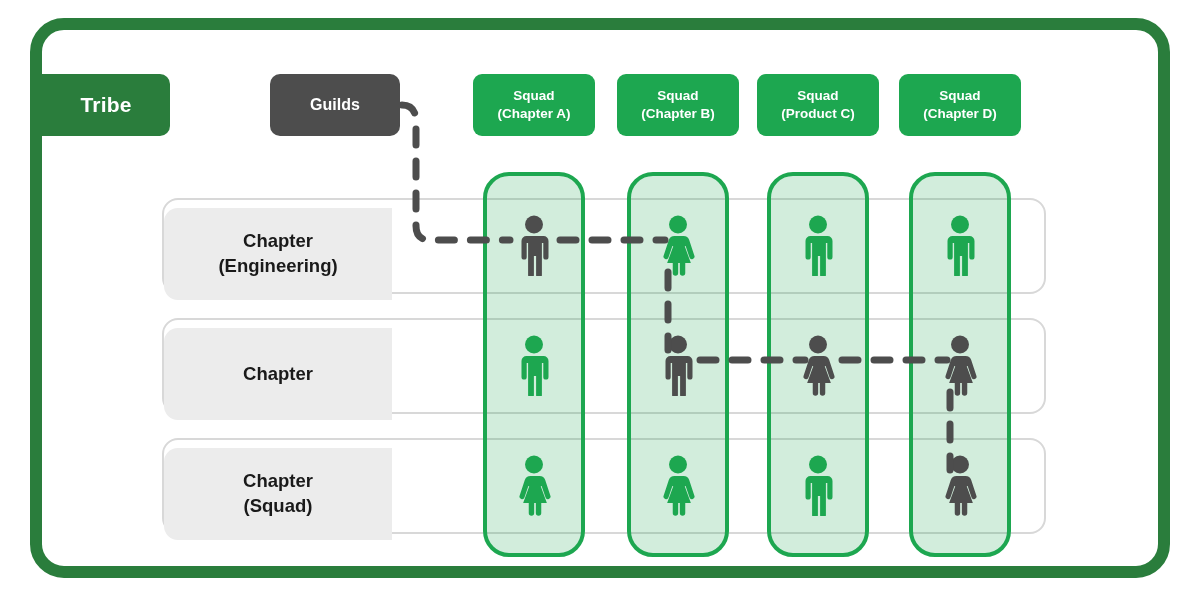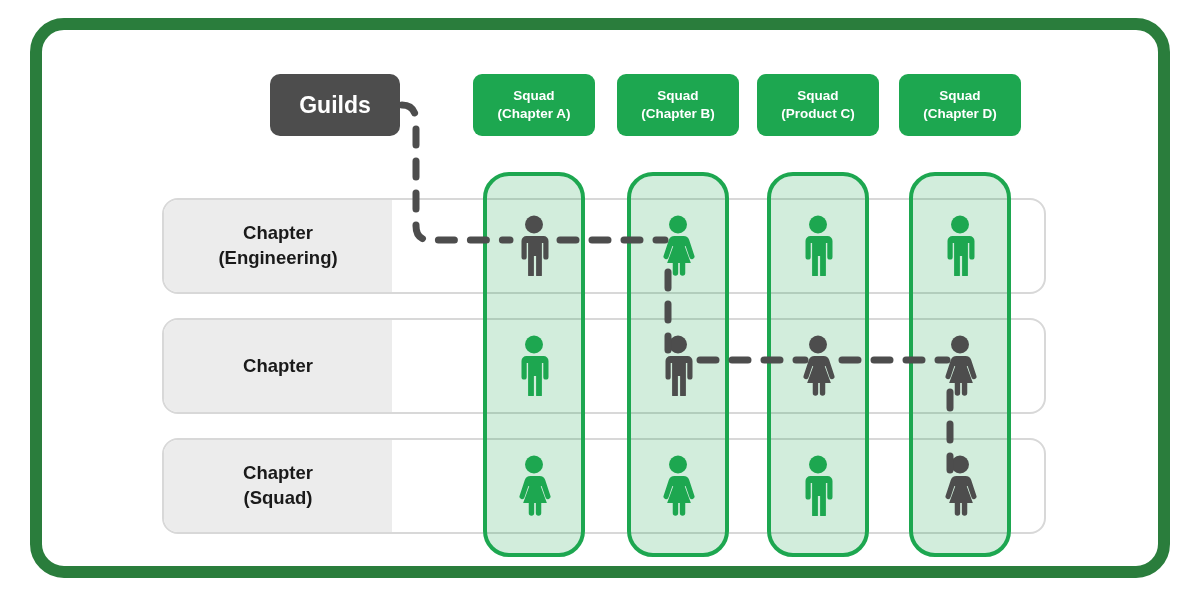--- a/index.html
+++ b/index.html
@@ -32,21 +32,21 @@
     letter-spacing:.2px;
   }
 
   
   .guilds-label{
     position:absolute;left:270px;top:74px;
     width:130px;height:62px;
     background:#4D4D4D;
     border-radius:10px;
     display:flex;align-items:center;justify-content:center;
-    color:#ffffff;font-size:23px;font-weight:bold;
+    color:#ffffff;font-size:16px;font-weight:bold;
   }
 
   
   .squad-chip{
     position:absolute;top:74px;
     width:122px;height:62px;
     background:#1DA750;
     border-radius:9px;
     display:flex;flex-direction:column;
     align-items:center;justify-content:center;
@@ -57,21 +57,21 @@
   
   .chapter-row{
     position:absolute;left:162px;
     width:884px;height:96px;
     border:2px solid #D8D8D8;
     border-radius:16px;
     box-sizing:border-box;
     background:#ffffff;
   }
   .chapter-labelbox{
-    position:absolute;left:0;top:0;
+    position:absolute;left:0;top:8px;
     width:228px;height:100%;
     background:#ECECEC;
     border-radius:14px 0 0 14px;
     display:flex;flex-direction:column;
     align-items:center;justify-content:center;
     color:#1A1A1A;font-size:18.5px;font-weight:bold;
     line-height:1.34;text-align:center;
   }
 
   
@@ -204,20 +204,23 @@
     <g fill="none" stroke="#4D4D4D" stroke-width="7" stroke-linecap="round" stroke-dasharray="16 16">
       <path d="M402,105 Q416,105 416,122 L416,226 Q416,240 430,240 L510,240"></path>
       <path d="M560,240 L665,240"></path>
       <path d="M668,272 L668,350"></path>
       <path d="M700,360 L805,360"></path>
       <path d="M842,360 L947,360"></path>
       <path d="M950,392 L950,470"></path>
     </g>
   </svg>
 
+  <div class="tribe-label">
+    <span>Tribe</span>
+  </div>
 
   <div class="guilds-label">
     <span>Guilds</span>
   </div>
 
   <div id="squad-chips">
       <div class="squad-chip" style="left: 473px; background: rgb(29, 167, 80);">
         <span>Squad</span>
         <span>(Chapter A)</span>
       </div>

